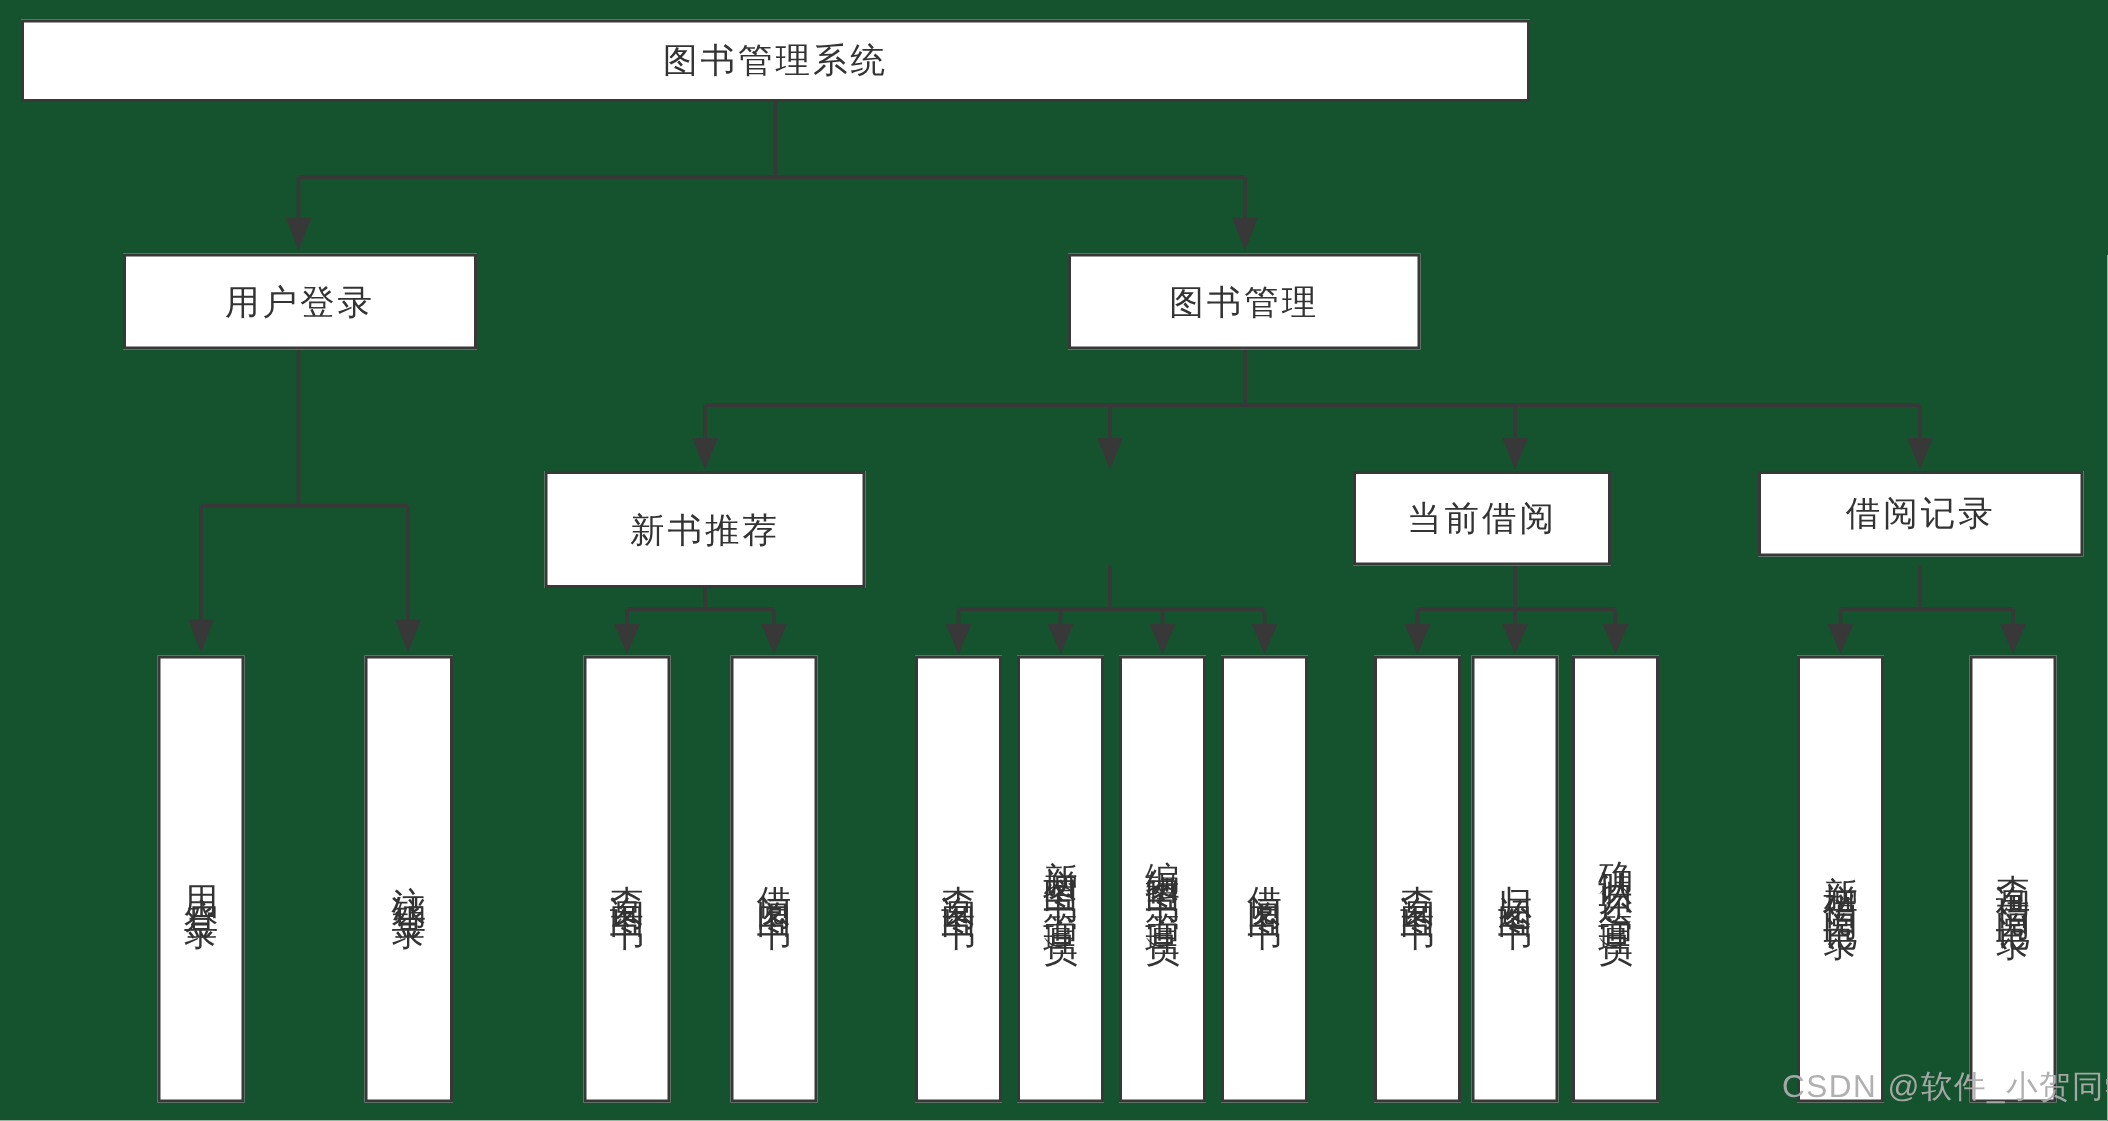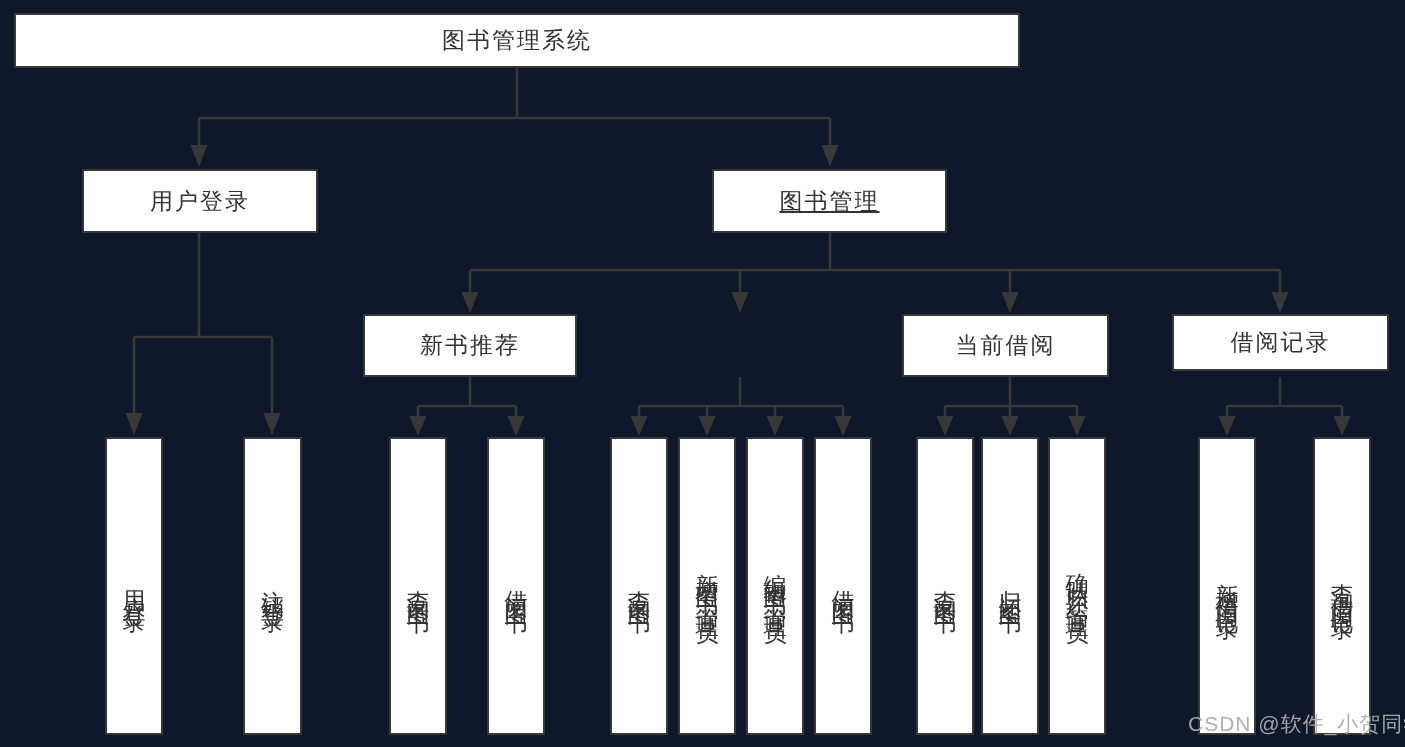--- a/index.html
+++ b/index.html
@@ -1,19 +1,19 @@
 <!DOCTYPE html>
 <html><head>
 <meta charset="utf-8">
 <style>
   html,body{margin:0;padding:0;background:#ffffff;}
   #canvas{
     position:relative;
     width:1405px;height:747px;
-    background:#0f172a;
+    background:#14532d;
     font-family:"Liberation Sans", sans-serif;
     overflow:hidden;
   }
   #wires{position:absolute;left:0;top:0;width:1405px;height:747px;}
   .box{
     position:absolute;
     box-sizing:border-box;
     border:2.5px solid #383838;
     background:#ffffff;
     display:flex;align-items:center;justify-content:center;
@@ -88,28 +88,28 @@
     </g>
   </svg>
 
   <div class="box h" style="left:14px;top:13px;width:1006px;height:55px;">
     <span>图书管理系统</span>
   </div>
 
   <div class="box h" style="left:82px;top:169px;width:236px;height:64px;">
     <span>用户登录</span>
   </div>
-  <div class="box h" style="left:712px;top:169px;width:235px;height:64px;text-decoration:underline;">
+  <div class="box h" style="left:712px;top:169px;width:235px;height:64px;">
     <span>图书管理</span>
   </div>
 
-  <div class="box h" style="left:363px;top:314px;width:214px;height:63px;">
+  <div class="box h" style="left:363px;top:314px;width:214px;height:78px;">
     <span>新书推荐</span>
   </div>
-  <div class="box h" style="left:902px;top:314px;width:207px;height:63px;">
+  <div class="box h" style="left:902px;top:314px;width:172px;height:63px;">
     <span>当前借阅</span>
   </div>
   <div class="box h" style="left:1172px;top:314px;width:217px;height:57px;">
     <span>借阅记录</span>
   </div>
 
   <div class="box v" style="left:105px;top:437px;width:58px;height:298px;">
     <span>用户登录</span>
   </div>
   <div class="box v" style="left:243px;top:437px;width:59px;height:298px;">

